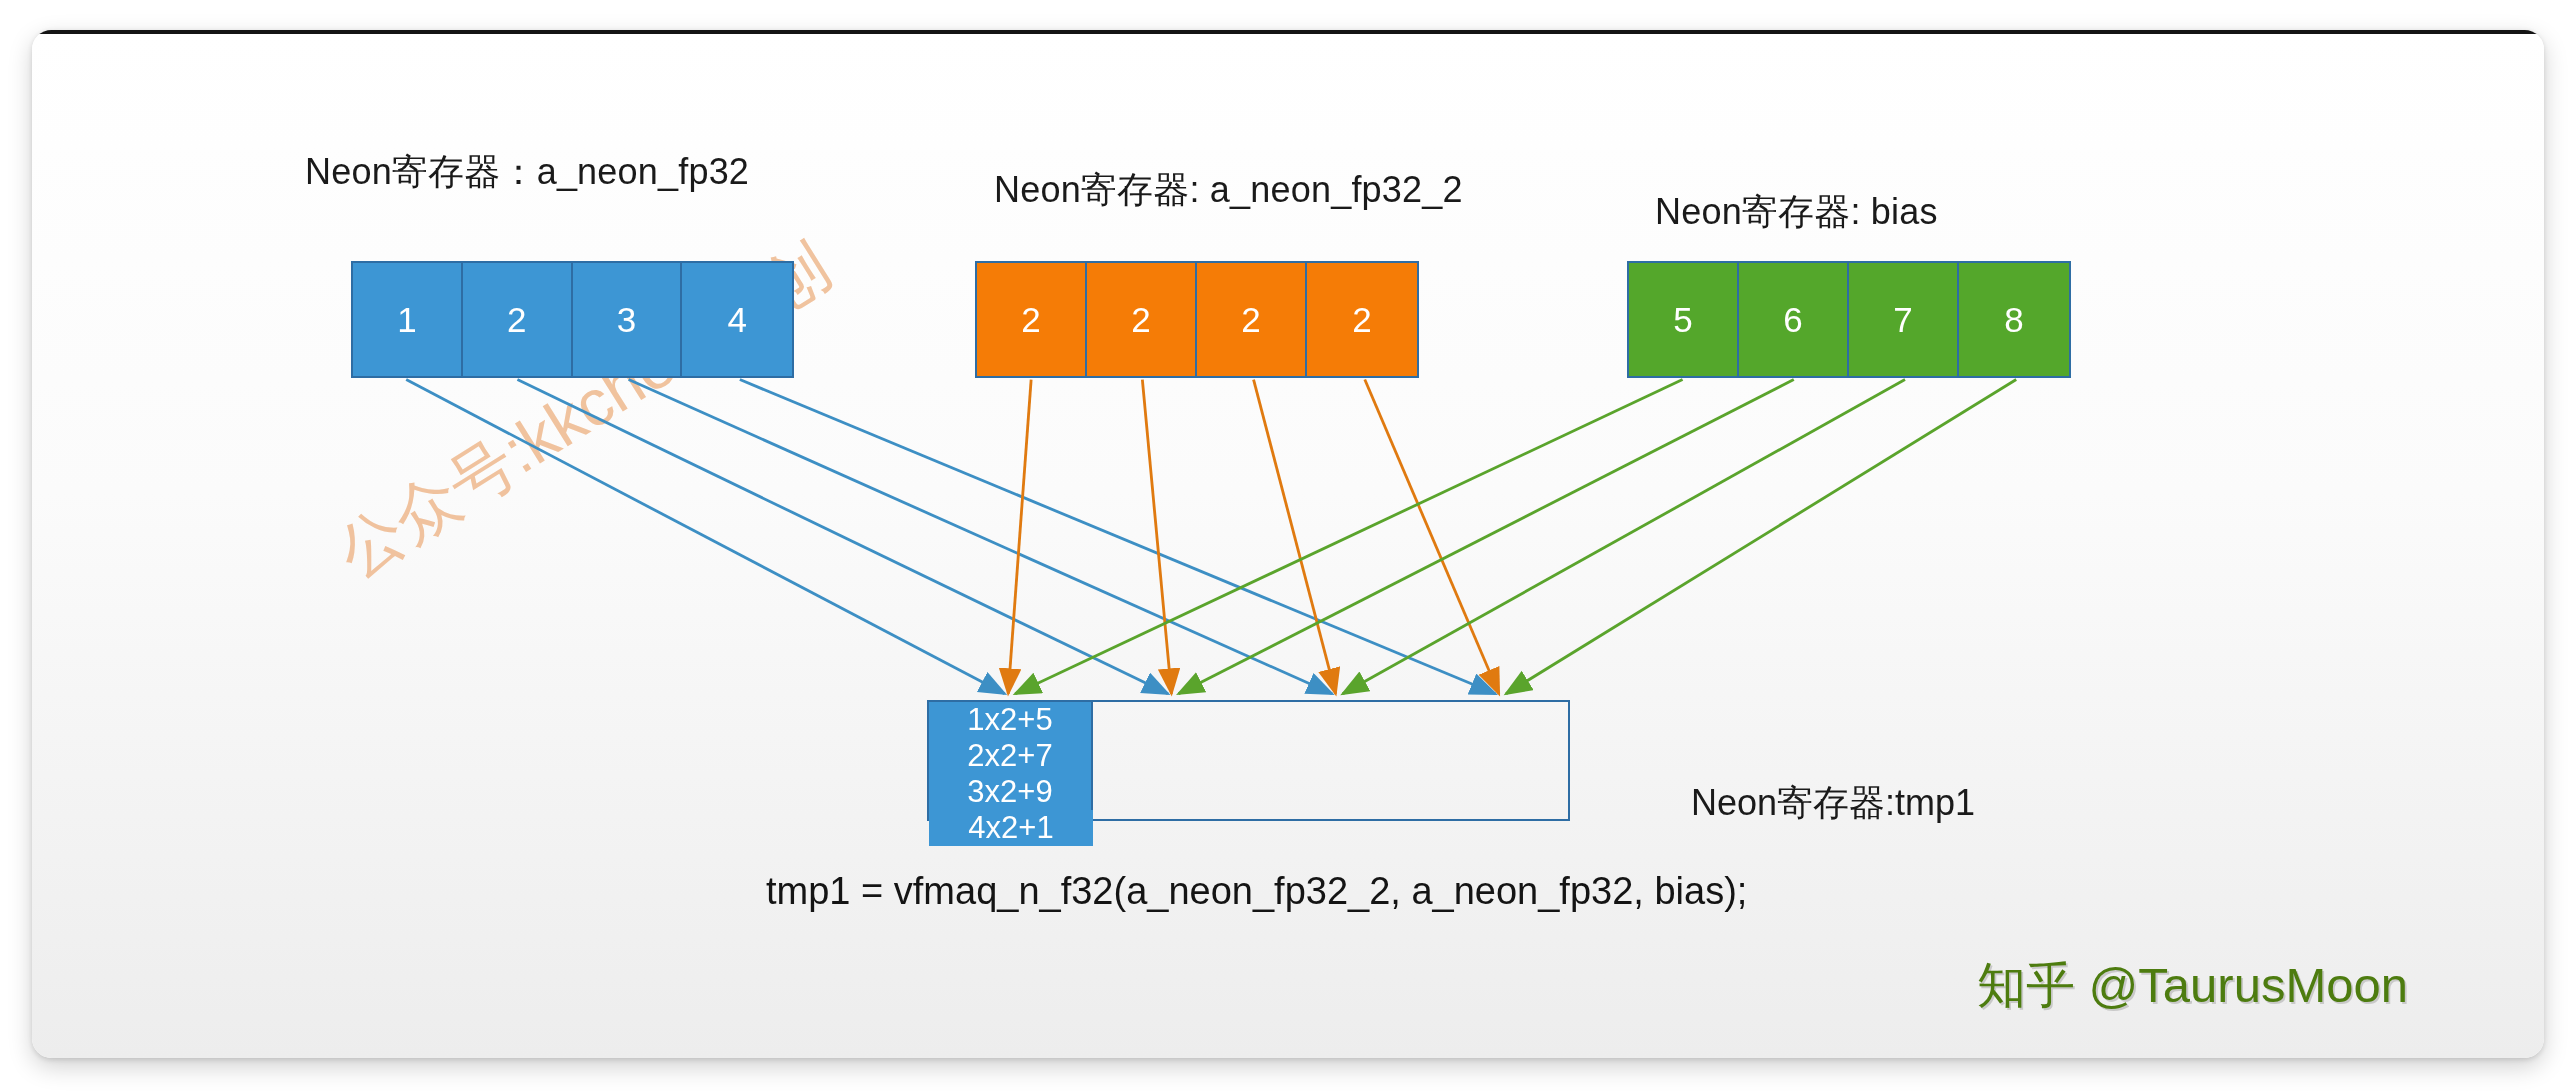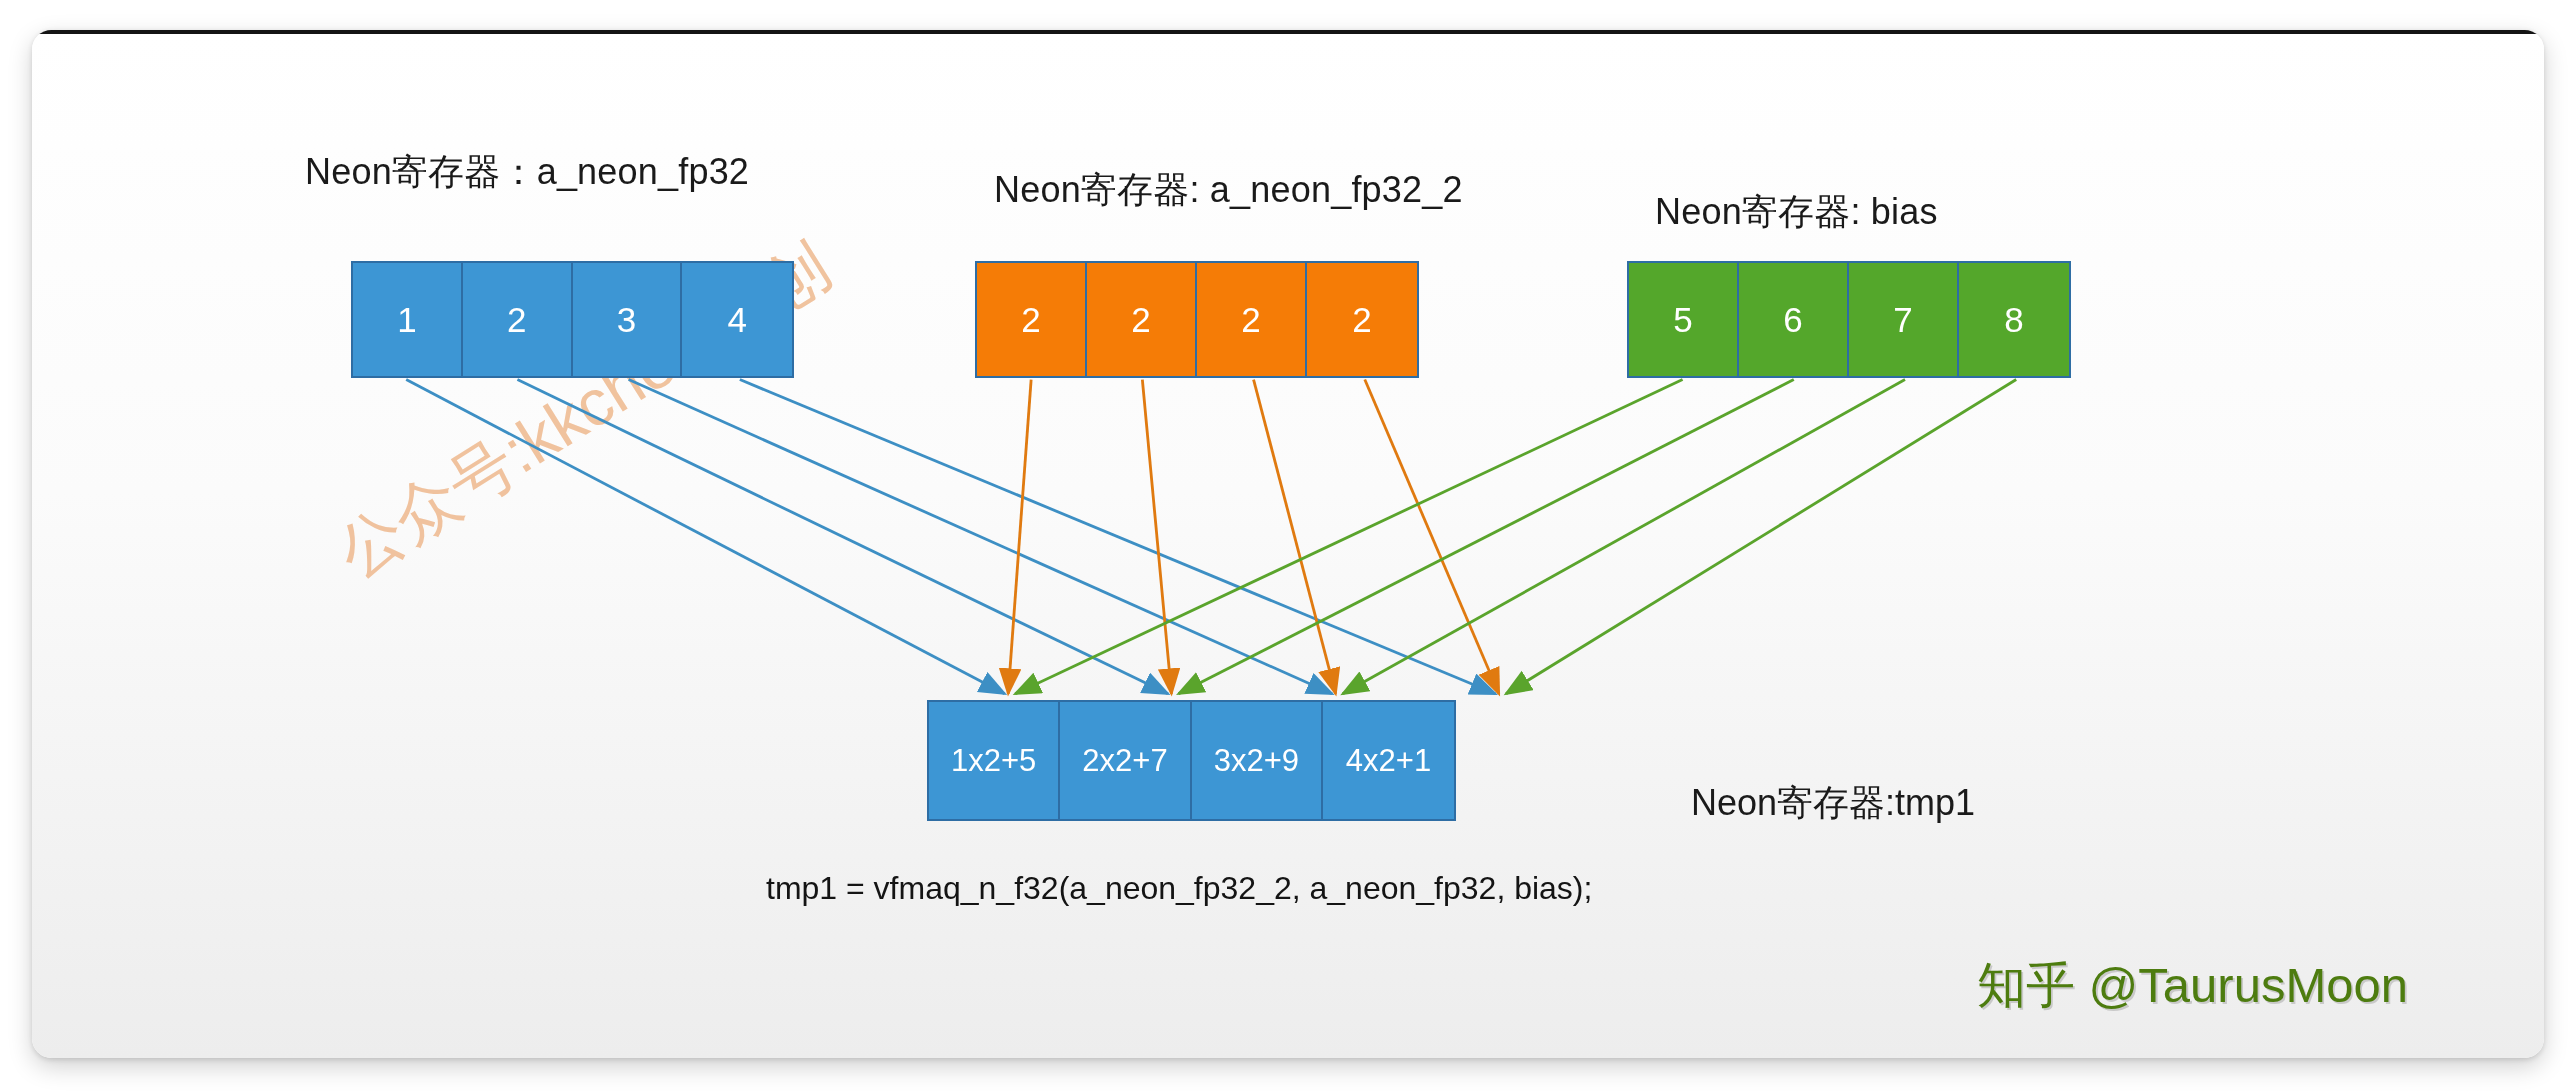--- a/index.html
+++ b/index.html
@@ -83,29 +83,29 @@
 
   #reg-a    { left: 351px;  top: 261px; width: 443px; height: 117px; }
   #reg-a .cell   { width: 111px; background: #3d96d4; }
 
   #reg-a2   { left: 975px; top: 261px; width: 444px; height: 117px; }
   #reg-a2 .cell  { width: 111px; background: #f57c06; }
 
   #reg-bias { left: 1627px; top: 261px; width: 444px; height: 117px; }
   #reg-bias .cell{ width: 111px; background: #54a72b; }
 
-  #reg-tmp1 { left: 927px; top: 700px; width: 529px; height: 121px; }
+  #reg-tmp1 { left: 927px; top: 700px; width: 643px; height: 121px; flex-direction: column; }
   #reg-tmp1 .cell{ width: 164px; background: #3d96d4; font-size: 31px; }
 
   
   #formula {
     position: absolute;
     left: 766px;
     top: 870px;
-    font-size: 32px;
+    font-size: 38px;
     color: #141414;
     white-space: nowrap;
   }
 
   
   #wm-diagonal {
     position: absolute;
     left: 344px;
     top: 516px;
     font-size: 65px;

